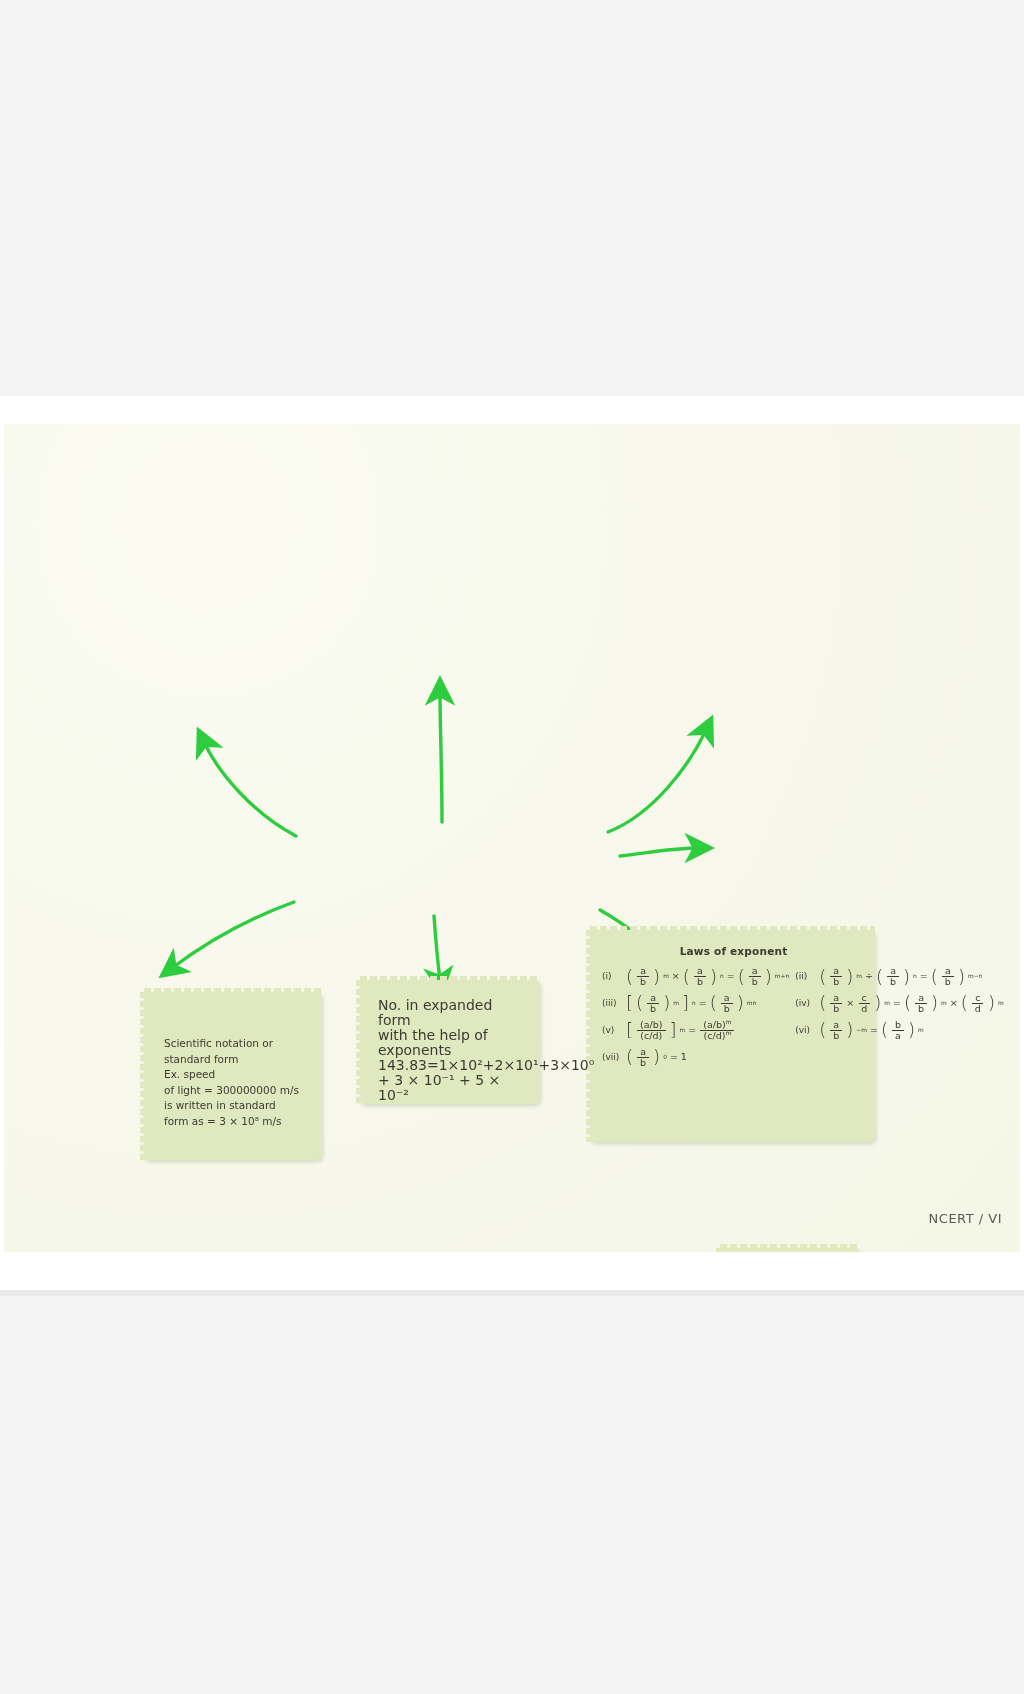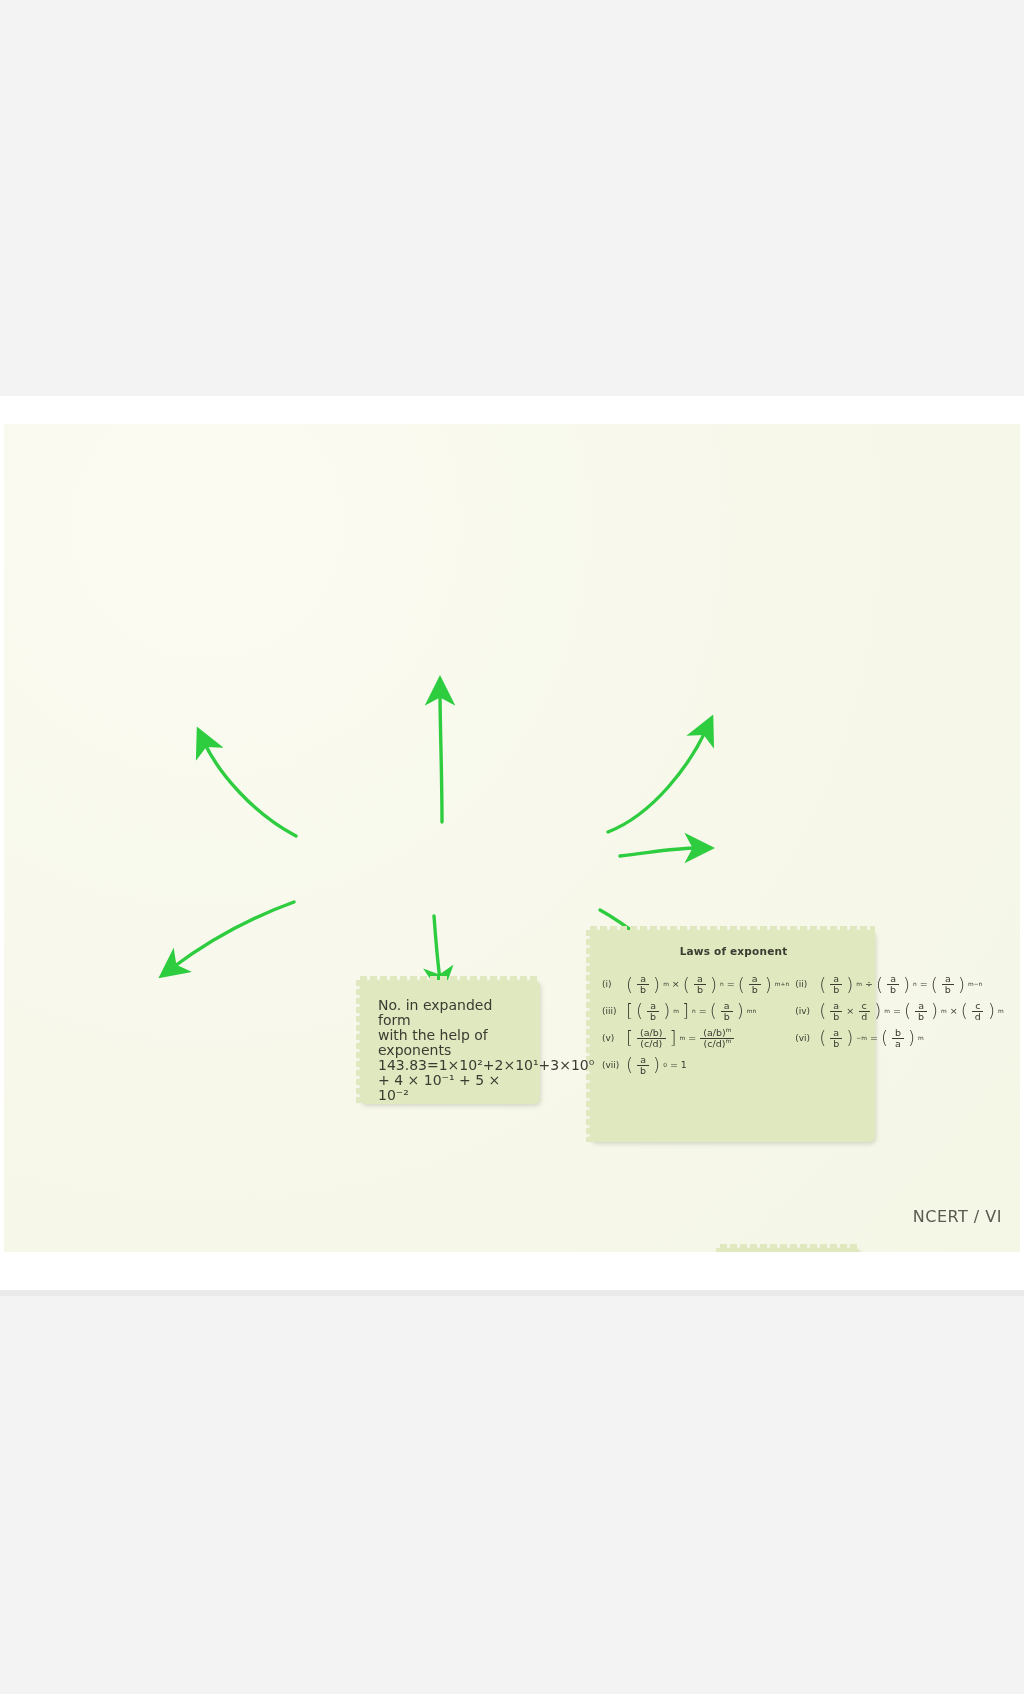--- a/index.html
+++ b/index.html
@@ -77,21 +77,21 @@
     font-size:9.5px;line-height:14px;
   }
   #note-minusone{
     left:716px;top:824px;width:140px;height:62px;
     padding:12px 8px 8px 14px;
     font-size:11px;line-height:20px;
   }
 
   .note-title{
     text-align:center;font-size:10.5px;font-weight:600;
-    margin-bottom:16px;letter-spacing:.2px;
+    margin-bottom:8px;letter-spacing:.2px;
   }
 
   
   .row{display:flex;align-items:center;gap:4px;margin-bottom:6px;}
   .lbl{min-width:20px;font-size:9px;}
   sup{font-size:.62em;vertical-align:super;line-height:0;}
   .frac{
     display:inline-flex;flex-direction:column;align-items:center;
     vertical-align:middle;line-height:1.05;margin:0 1px;
   }
@@ -103,21 +103,21 @@
   }
   .eq{display:flex;align-items:center;gap:3px;flex-wrap:nowrap;}
 
   
   #arrows{position:absolute;left:0;top:0;width:1016px;height:828px;
           pointer-events:none;}
 
   
   #ncert{
     position:absolute;right:18px;bottom:26px;
-    font-size:16px;color:#5a5a50;letter-spacing:.5px;
+    font-size:13px;color:#5a5a50;letter-spacing:.5px;
   }
 </style>
 </head>
 <body>
 
 <div id="sheet"></div>
 <div class="page-band" id="band-bottom"></div>
 <div class="page-band" id="band-bottom2"></div>
 
 <div id="worksheet">
@@ -139,28 +139,38 @@
       <path d="M616,432 C650,428 670,424 694,424"></path>
 
       <path d="M290,478 C240,496 200,520 168,544"></path>
 
       <path d="M430,492 C432,520 434,540 436,556"></path>
 
       <path d="M596,486 C640,510 660,540 700,548"></path>
     </g>
   </svg>
 
+  <div class="note" id="note-scientific">
+    <div class="inner">
+      <div class="txt">Scientific notation or
+standard form
+Ex. speed
+of light = 300000000 m/s
+is written in standard
+form as = 3 × 10⁸ m/s</div>
+    </div>
+  </div>
 
   <div class="note" id="note-expanded">
     <div class="inner">
       <div class="txt">No. in expanded form
 with the help of
 exponents</div>
       <div>143.83=1×10²+2×10¹+3×10⁰</div>
-      <div>+ 4 × 10⁻¹ + 5 × 10⁻²</div>
+      <div>+ 3 × 10⁻¹ + 5 × 10⁻²</div>
     </div>
   </div>
 
   <div class="note" id="note-laws">
     <div class="inner">
       <div class="note-title">Laws of exponent</div>
 
       <div style="display:flex;gap:6px;">
         <div style="flex:1">
 

